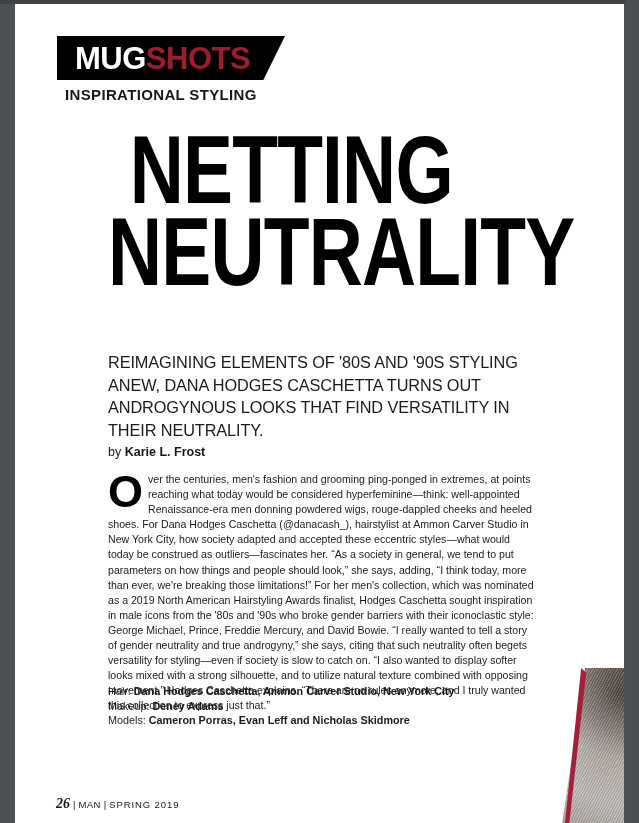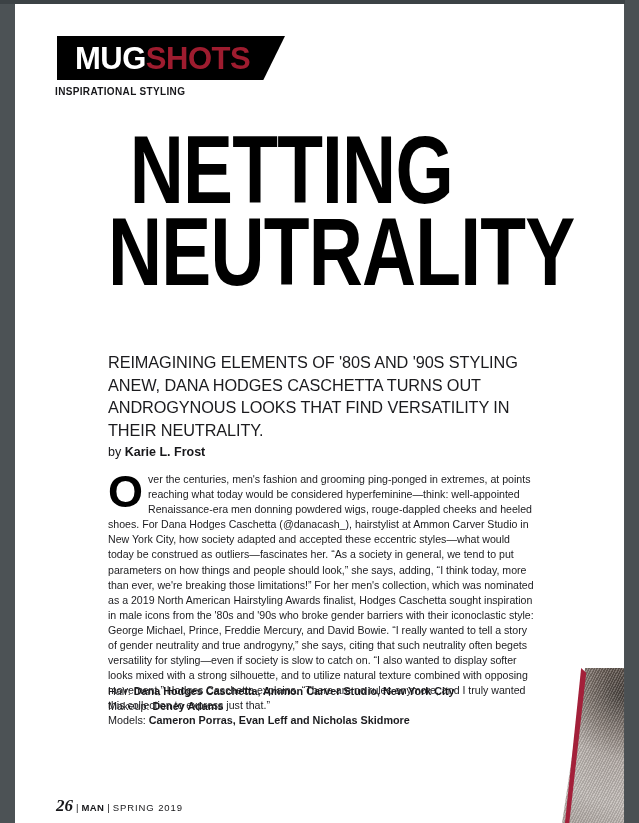--- a/index.html
+++ b/index.html
@@ -70,22 +70,22 @@
     letter-spacing: -0.5px;
     line-height: 40px;
     white-space: nowrap;
   }
   .mug-word { color: #ffffff; }
   .shots-word { color: #9e1c2f; }
 
   #kicker {
     position: absolute;
     top: 82px;
-    left: 40px;
-    font-size: 10px;
+    left: 50px;
+    font-size: 15px;
     font-weight: bold;
     letter-spacing: 0.35px;
     color: #17171a;
   }
 
   
   #headline {
     position: absolute;
     top: 125px;
     left: 93px;
@@ -166,28 +166,28 @@
     top: 792px;
     left: 41px;
     font-size: 9.5px;
     color: #17171a;
     white-space: nowrap;
   }
   #folio .folio-page {
     font-family: "Liberation Serif", serif;
     font-style: italic;
     font-weight: bold;
-    font-size: 17px;
+    font-size: 14px;
   }
   #folio .folio-sep {
     margin: 0 3px;
     color: #17171a;
   }
   #folio .folio-mag {
-    font-weight: bold;
+    font-weight: normal;
     letter-spacing: 0.4px;
   }
   #folio .folio-issue {
     letter-spacing: 0.9px;
   }
 
   
   #photo {
     position: absolute;
     right: 0;

